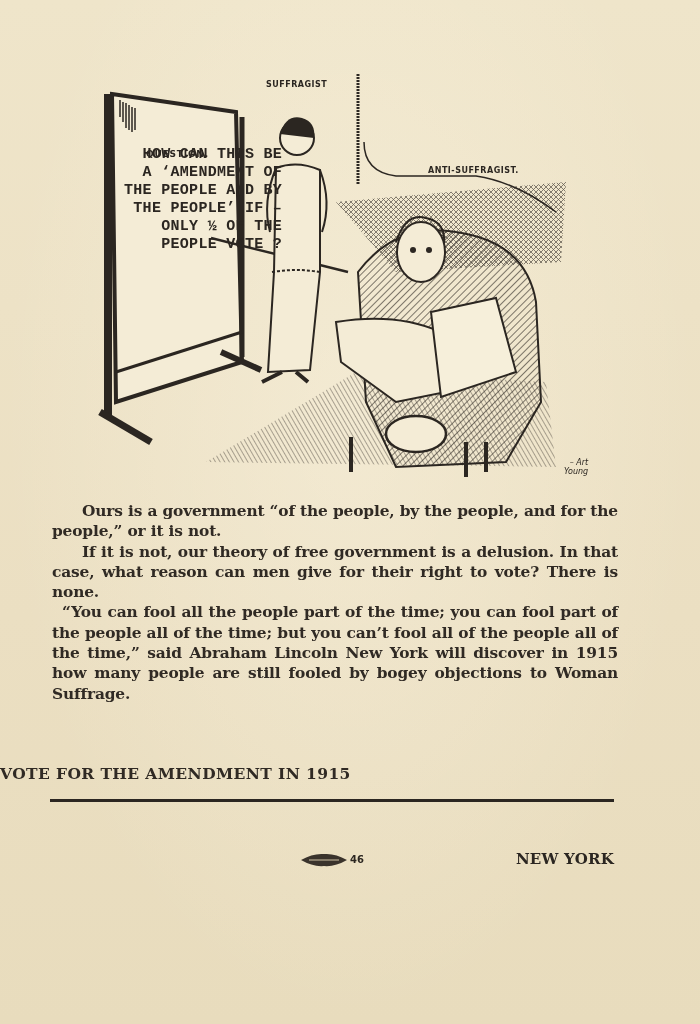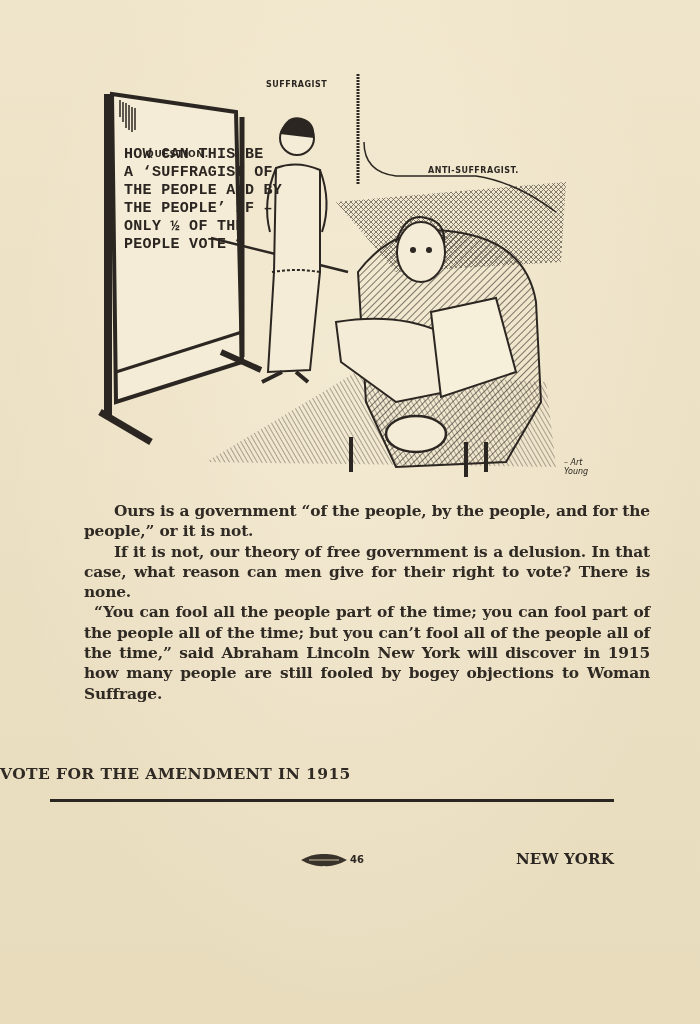--- a/index.html
+++ b/index.html
@@ -11,21 +11,21 @@
     font-family: "DejaVu Serif", "Liberation Serif", serif;
     color: #2b2621;
   }
   .page {
     position: absolute; inset: 0;
     background:
       radial-gradient(ellipse at 50% 40%, rgba(255,250,235,0.35), rgba(0,0,0,0) 70%),
       linear-gradient(180deg, #efe5ca 0%, #ebdfc2 60%, #e8dcbd 100%);
   }
   .illustration {
-    position: absolute; left: 96px; top: 72px; width: 480px; height: 410px;
+    position: absolute; left: 96px; top: 72px; width: 480px; height: 410px; text-align: right;
   }
   .illustration svg { width: 100%; height: 100%; }
   .cartoon-label {
     position: absolute;
     font-family: "DejaVu Sans", sans-serif;
     font-weight: bold;
     font-size: 8px;
     letter-spacing: 0.5px;
     color: #2b2621;
   }
@@ -53,21 +53,20 @@
     font-size: 8px;
   }
   .body-text {
     position: absolute; left: 52px; top: 501px; width: 566px;
     font-size: 15.4px;
     line-height: 20.3px;
     text-align: justify;
     font-weight: bold;
     letter-spacing: -0.15px;
     color: #302a24;
-    margin-left: 32px;
   }
   .body-text p { margin: 0; text-indent: 30px; }
   .cta {
     position: absolute; left: 0; width: 674px; top: 764px;
     text-align: left;
     font-weight: bold;
     font-size: 15.5px;
     letter-spacing: 0.4px;
     color: #302a24;
   }
@@ -155,21 +154,21 @@
       <ellipse cx="320" cy="362" rx="30" ry="18" fill="#f4ecd6" stroke="#2b2621" stroke-width="2.5"></ellipse>
       <path d="M255 365 L255 400 M370 370 L370 405 M390 370 L390 400" stroke="#2b2621" stroke-width="4"></path>
     </svg>
 
     <div class="cartoon-label" style="left:170px; top:8px;">SUFFRAGIST</div>
     <div class="cartoon-label" style="left:284px; top:94px;margin-left:48px;">ANTI-SUFFRAGIST.</div>
 
     <div class="board-title" style="left:50px; top:48px;">QUESTION.</div>
     <div class="board-text" style="left:28px; top:74px;">
       <div>HOW CAN THIS BE</div>
-      <div>A ‘SUFFRAGIST OF</div>
+      <div>A ‘AMENDMENT OF</div>
       <div>THE PEOPLE AND BY</div>
       <div>THE PEOPLE’ IF –</div>
       <div>ONLY ½ OF THE</div>
       <div>PEOPLE VOTE ?</div>
     </div>
     <div class="signature" style="left:424px; top:386px;margin-left:44px;">– Art Young</div>
   </div>
 
   <div class="body-text">
     <p>Ours is a government “of the people, by the people, and for the people,” or it is not.</p>

